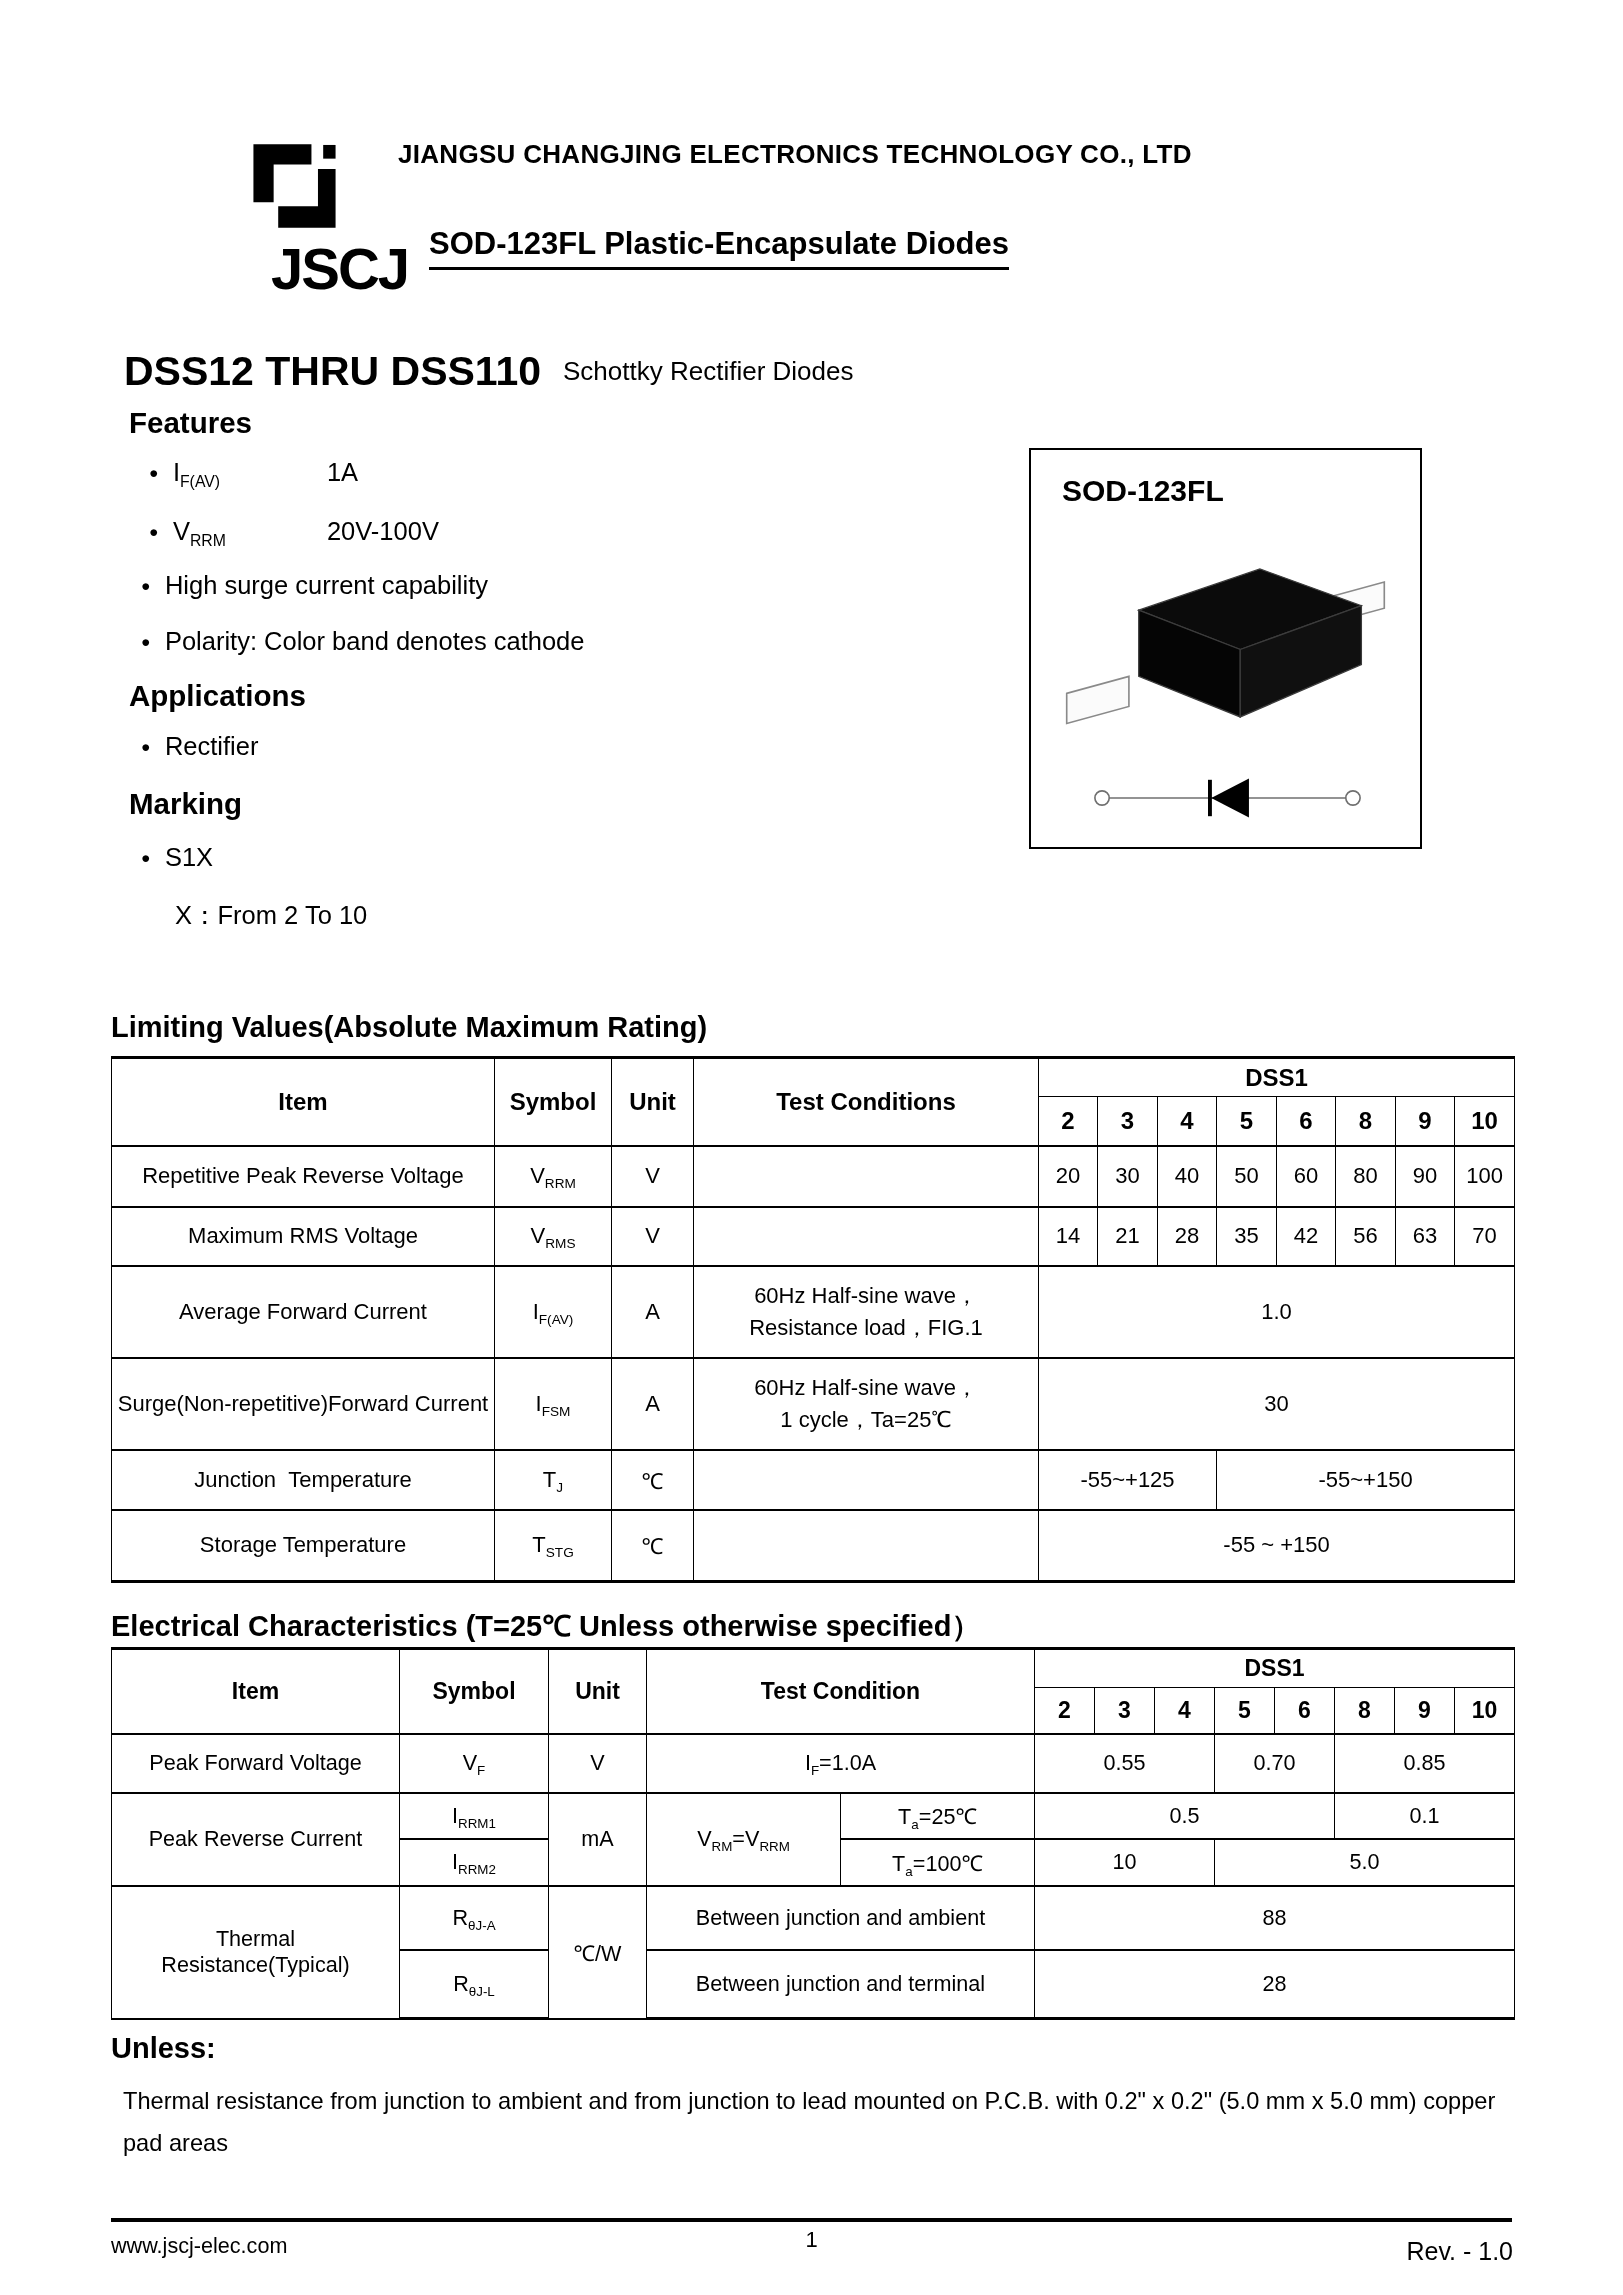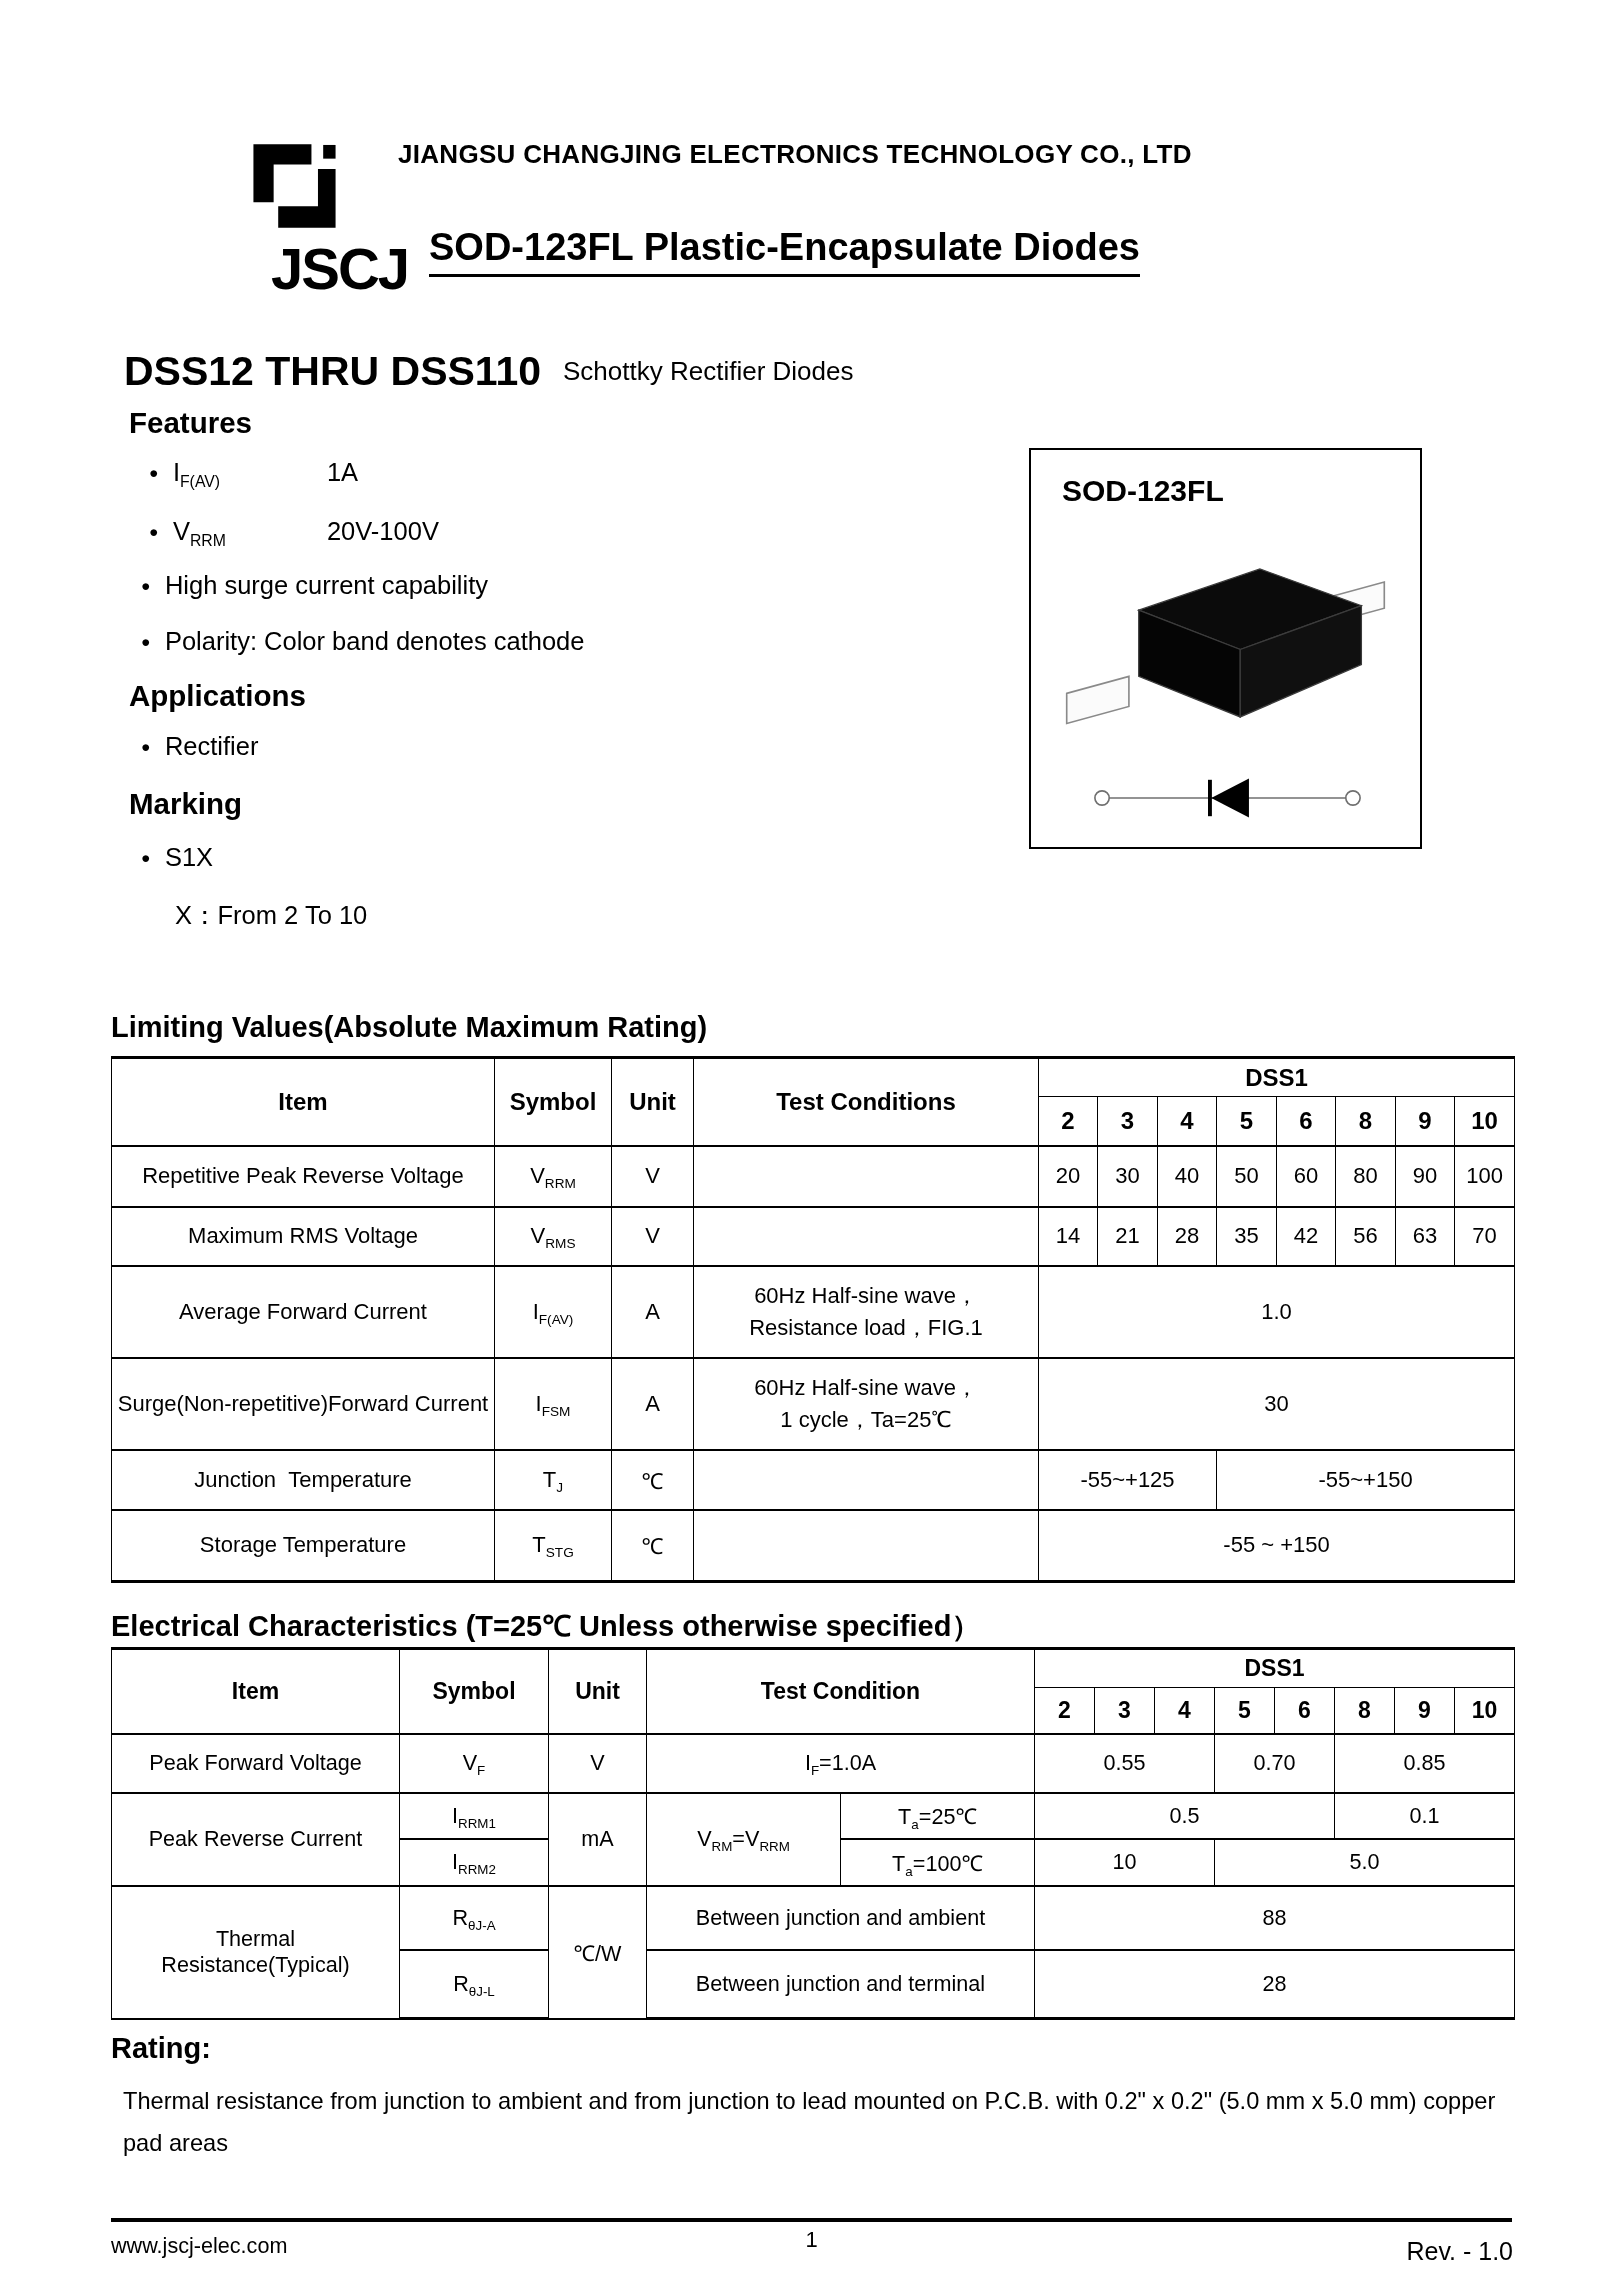--- a/index.html
+++ b/index.html
@@ -3,21 +3,21 @@
 <meta charset="utf-8">
 <style>
   html,body{margin:0;padding:0;background:#ffffff;}
   #page{position:relative;width:1623px;height:2295px;background:#ffffff;overflow:hidden;
         font-family:"Liberation Sans", sans-serif;color:#000;}
   .abs{position:absolute;}
   sub{font-size:62%;line-height:0;}
   
   .logo-text{font-weight:bold;font-size:58px;letter-spacing:-2px;line-height:1;margin-left:42px;}
   .company{font-weight:bold;font-size:26px;letter-spacing:0.3px;white-space:nowrap;}
-  .doc-title{font-weight:bold;font-size:38px;white-space:nowrap;border-bottom:3.9px solid #000;padding-bottom:5.2px;text-align:center;}
+  .doc-title{font-weight:bold;font-size:31px;white-space:nowrap;border-bottom:3.9px solid #000;padding-bottom:5.2px;text-align:center;}
   
   .product-row{display:flex;align-items:center;gap:22px;margin-left:16px;}
   .product-heading{font-weight:bold;font-size:41px;white-space:nowrap;}
   .product-subheading{font-weight:normal;font-size:26px;white-space:nowrap;}
   .section-heading{font-weight:bold;font-size:29.5px;}
   .feat-row{display:flex;align-items:center;font-size:25.5px;}
   .bullet{font-size:15.7px;margin-right:14.4px;line-height:1;}
   .feat-label{display:inline-block;width:154px;}
   .marking-note{font-size:25.5px;}
   
@@ -288,21 +288,21 @@
       <td colspan="8">88</td>
     </tr>
     <tr style="height:69px">
       <td>R<sub>θJ-L</sub></td>
       <td colspan="2">Between junction and terminal</td>
       <td colspan="8">28</td>
     </tr>
   </tbody>
     </table>
 
-  <div class="abs notes-heading" style="left:111px;top:2032px;">Rating:</div>
+  <div class="abs notes-heading" style="left:111px;top:2032px;">Unless:</div>
   <div class="abs note-text" style="left:123px;top:2080px;width:1394px;">Thermal resistance from junction to ambient and from junction to lead mounted on P.C.B. with 0.2" x 0.2" (5.0 mm x 5.0 mm) copper<br>pad areas</div>
 
   <div class="abs footer-line" style="left:111px;top:2218px;width:1401px;"></div>
   <div class="abs footer-site" style="left:111px;top:2233px;">www.jscj-elec.com</div>
   <div class="abs footer-page" style="left:0;top:2227px;width:1623px;">1</div>
   <div class="abs footer-rev" style="right:110px;top:2237px;">Rev. - 1.0</div>
 
 </div>
 
 

